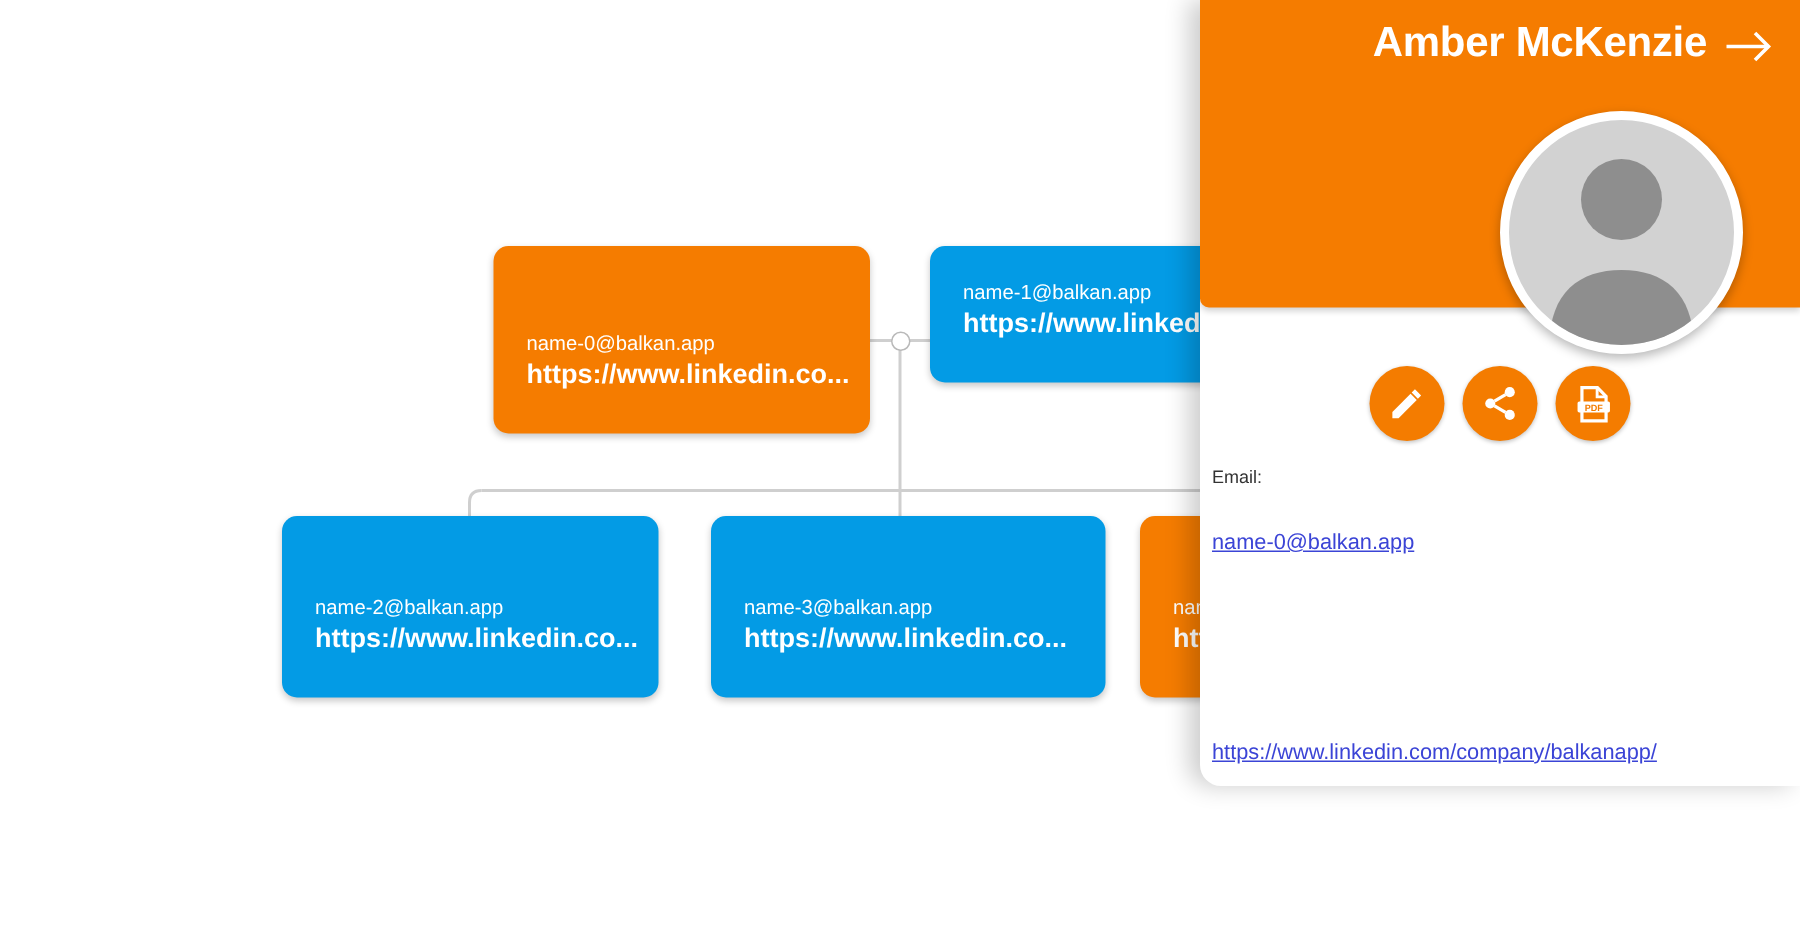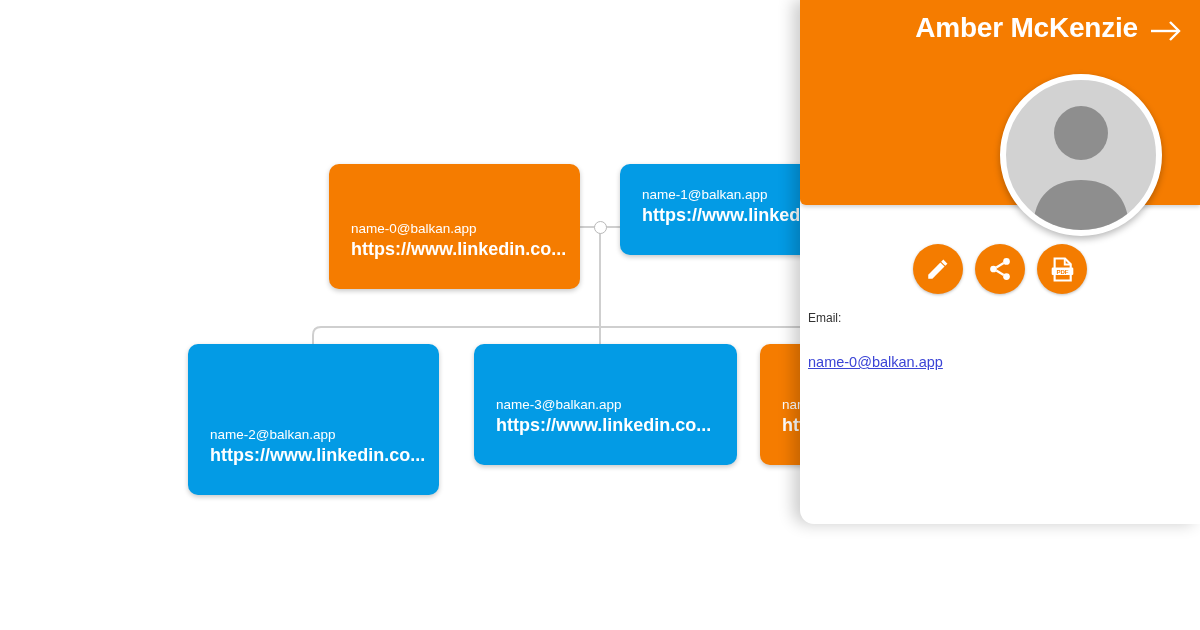--- a/index.html
+++ b/index.html
@@ -176,21 +176,21 @@
       </div>
     </div>
 
     <div class="node blue" style="left:620px; top:164px; width:251px; height:91px;">
       <div class="node-inner">
         <span class="node-email">name-1@balkan.app</span>
         <span class="node-link">https://www.linkedin...</span>
       </div>
     </div>
 
-    <div class="node blue" style="left:188px; top:344px; width:251px; height:151px;">
+    <div class="node blue" style="left:188px; top:344px; width:251px; height:121px;">
       <div class="node-inner">
         <span class="node-email">name-2@balkan.app</span>
         <span class="node-link">https://www.linkedin.co...</span>
       </div>
     </div>
 
     <div class="node blue" style="left:474px; top:344px; width:263px; height:121px;">
       <div class="node-inner">
         <span class="node-email">name-3@balkan.app</span>
         <span class="node-link">https://www.linkedin.co...</span>
@@ -262,19 +262,20 @@
       <div class="field-block">
         <div class="field-label">Email:</div>
         <div class="field-spacer"></div>
         <a class="field-value">name-0@balkan.app</a>
       </div>
 
       <div class="gap-big"></div>
 
       <div class="field-block">
         <div class="field-spacer"></div>
+        <a class="field-value">https://www.linkedin.com/company/balkanapp/</a>
       </div>
 
     </div>
 
   </div>
 
 </div>
 
 </body></html>

